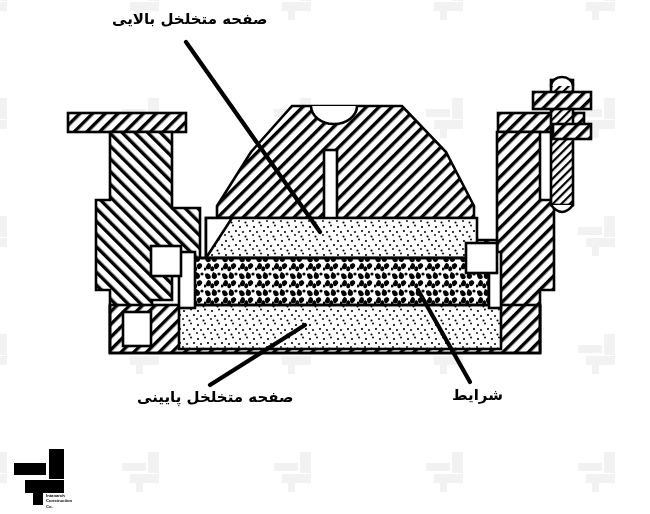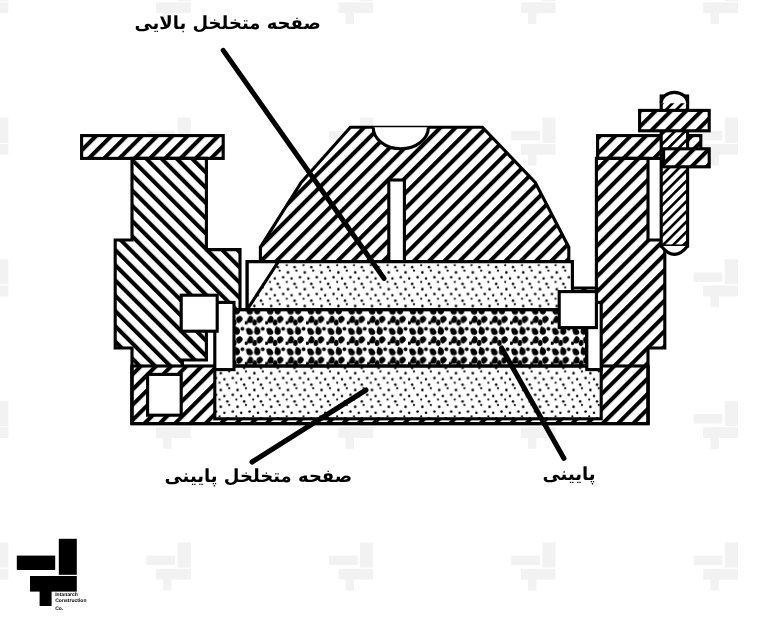--- a/index.html
+++ b/index.html
@@ -365,21 +365,21 @@
       <path d="M210 385 L305 325" stroke-width="4.2"></path>
 
       <path d="M470 382 L418 290" stroke-width="4.2"></path>
     </g>
   </svg>
 
   <div class="label" id="label-upper-plate">صفحه متخلخل بالایی</div>
 
   <div class="label" id="label-lower-plate">صفحه متخلخل پایینی</div>
 
-  <div class="label" id="label-sample">پایینی</div>
+  <div class="label" id="label-sample">شرایط</div>
 
 
   <div id="corner-logo">
     <span class="blk" id="logo-bar-vert"></span>
     <span class="blk" id="logo-bar-upper"></span>
     <span class="blk" id="logo-bar-lower"></span>
     <span class="blk" id="logo-bar-stem"></span>
     <div id="logo-caption">Intanarch
 Construction
 Co.</div>

